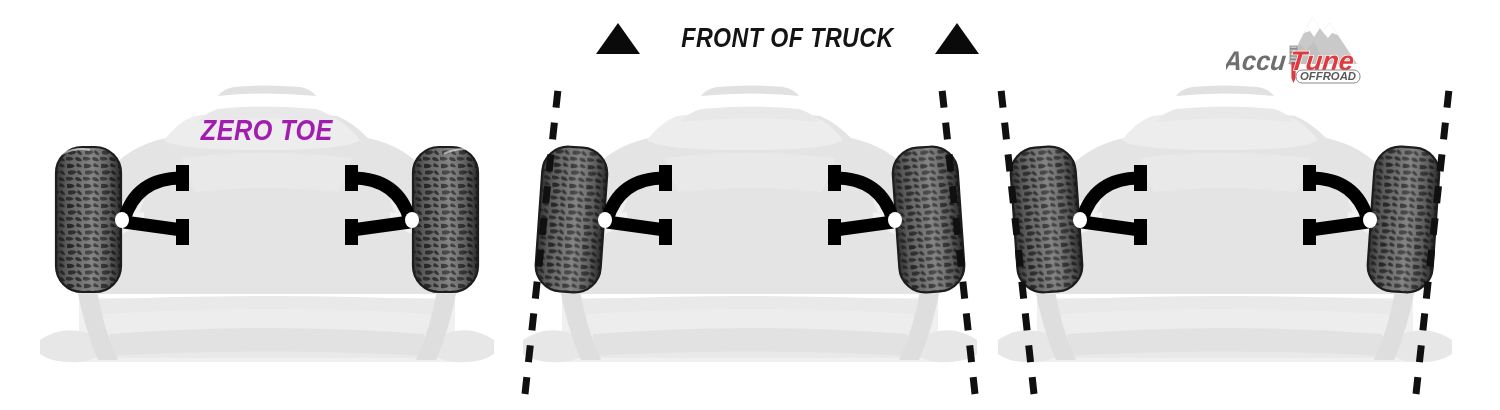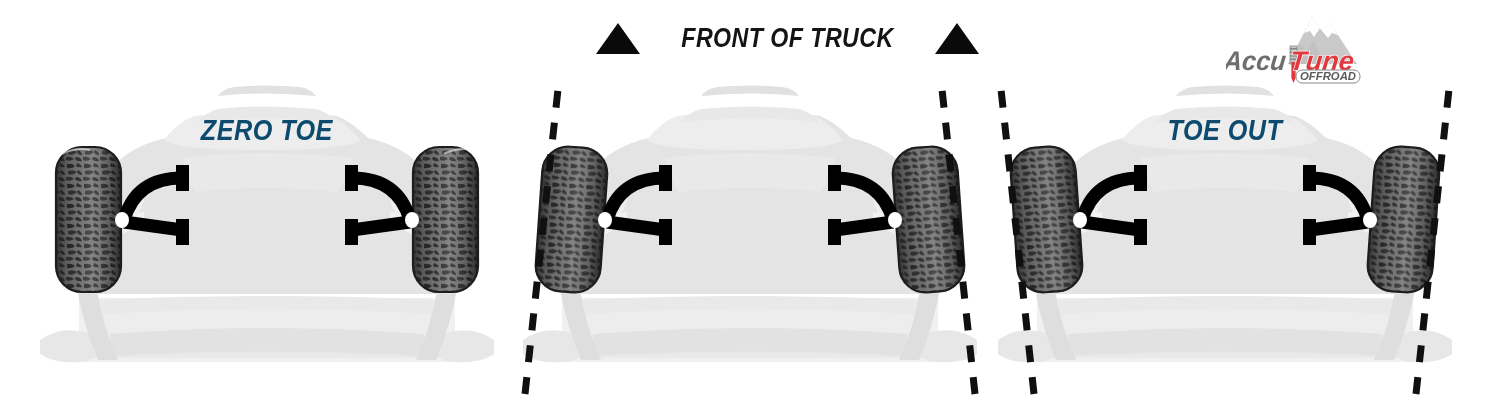--- a/index.html
+++ b/index.html
@@ -93,21 +93,21 @@
     position: absolute;
     top: 54px;
     left: 0;
     width: 470px;
     text-align: center;
     font-family: "Liberation Sans", sans-serif;
     font-weight: 700;
     font-style: italic;
     font-size: 29px;
     letter-spacing: 0.5px;
-    color: #0c4a6e;
+    color: #a21caf;
     pointer-events: none;
     line-height: 1;
   }
   .panel-label > span {
     display: inline-block;
     transform: scaleX(0.87);
   }
 </style>
 </head>
 <body>
@@ -435,16 +435,15 @@
         <path d="M378 160 L320 168" stroke="#000000" stroke-width="13" fill="none"></path>
         <rect x="313" y="157" width="13" height="26" fill="#000000"></rect>
         <ellipse cx="380" cy="158" rx="7" ry="8" fill="#ffffff"></ellipse>
       </g>
 
       <g>
         <line x1="44" y1="332" x2="10" y2="18" stroke="#101010" stroke-width="7" stroke-dasharray="17 15" stroke-linecap="butt"></line>
         <line x1="426" y1="332" x2="460" y2="18" stroke="#101010" stroke-width="7" stroke-dasharray="17 15" stroke-linecap="butt"></line>
       </g>
     </svg>
-    <div class="panel-label"><span>TOE OUT</span></div>
   </div>
 
 </div>
 
 </body></html>

